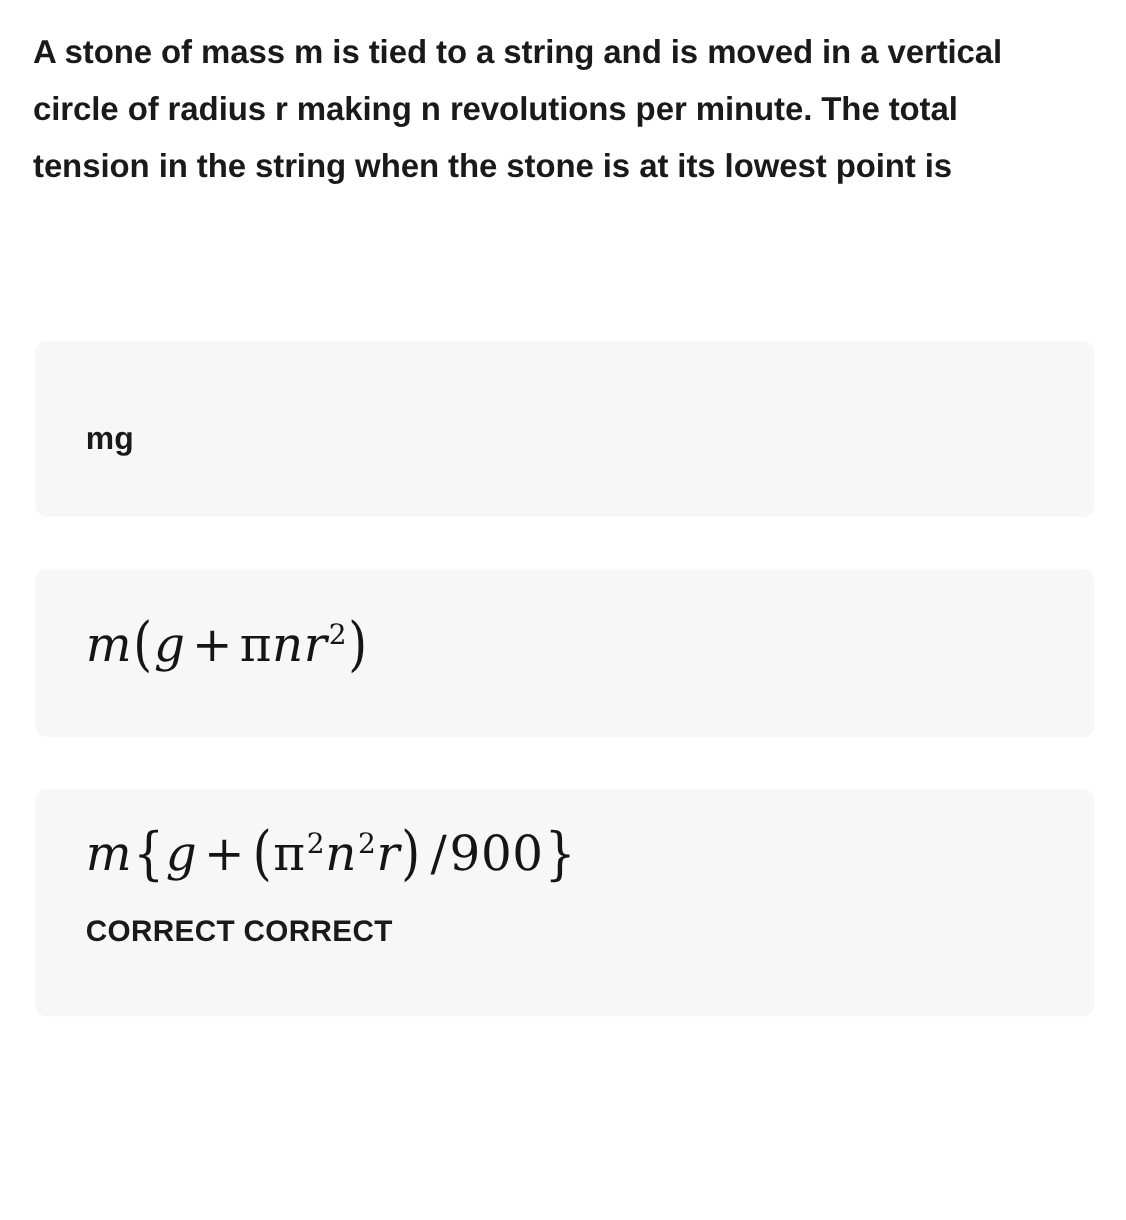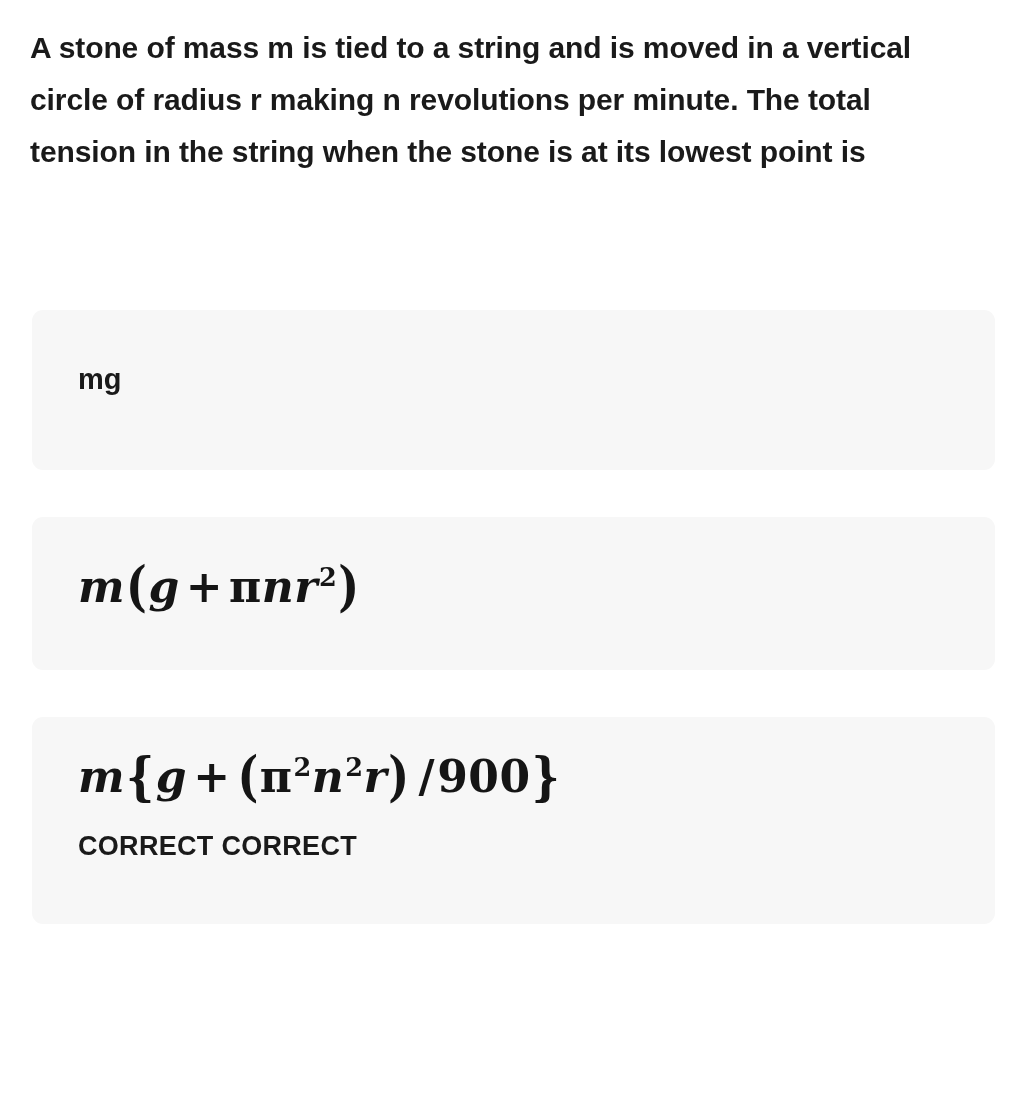--- a/index.html
+++ b/index.html
@@ -61,21 +61,20 @@
 
   .option-1 { height: 160px; }
   .option-2 { height: 153px; }
   .option-3 { height: 146px; }
   .option-4 { height: 207px; }
 
   .opt-inner {
     position: absolute;
     left: 46px;
     right: 24px;
-    font-weight: bold;
   }
 
   
   .opt-plain {
     font-family: "Liberation Sans", sans-serif;
     font-size: 29px;
     font-weight: 600;
     color: #1a1a1a;
     line-height: 1;
   }
@@ -120,21 +119,21 @@
   }
   .opt-math sup {
     font-size: 0.58em;
     font-style: normal;
     vertical-align: super;
     line-height: 0;
     margin-left: 1px;
   }
 
   
-  .opt1-text { top: 55px; }
+  .opt1-text { top: 75px; }
   .opt2-math { top: 48px; }
   .opt3-math { top: 47px; }
   .opt4-math { top: 38px; }
 
   .correct-label {
     position: absolute;
     left: 46px;
     top: 114px;
     font-family: "Liberation Sans", sans-serif;
     font-size: 27px;

